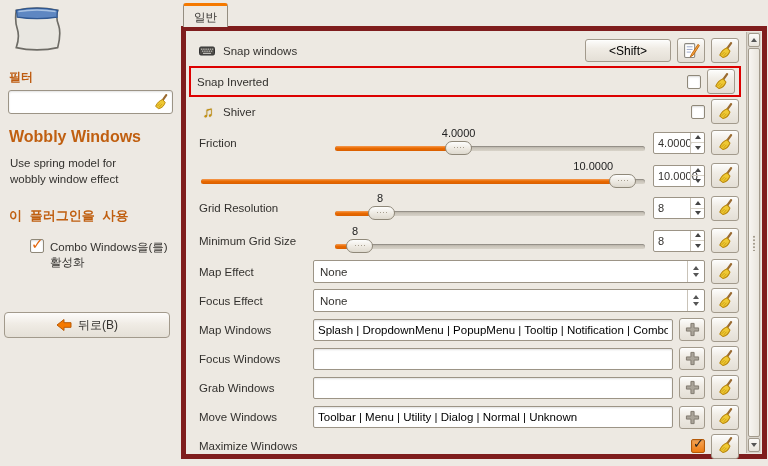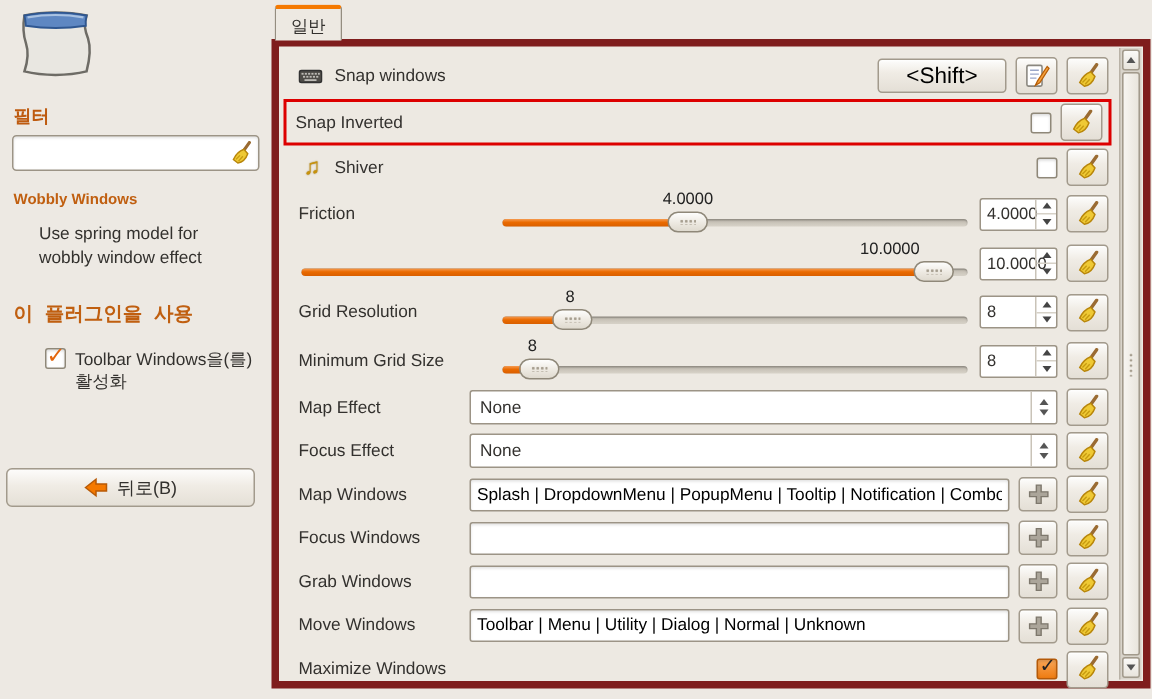--- a/index.html
+++ b/index.html
@@ -13,22 +13,22 @@
 
   
   .sidebar { position:absolute; left:0; top:0; width:181px; height:344px; padding:4px 8px; }
   .app-icon-wrap { text-align:center; margin-top:2px; height:52px; }
   .filter-label { color:#BE5B10; font-weight:bold; font-size:12px; margin:11px 0 4px 1px; }
   .filter-box { position:relative; height:24px; background:#fff; border:1px solid #9C9486;
     border-radius:3px; box-shadow:inset 0 1px 2px rgba(0,0,0,.12); }
   .filter-box input { position:absolute; inset:1px 24px 1px 4px; border:0; outline:0;
     background:transparent; font:inherit; }
   .filter-box .broom { position:absolute; right:3px; top:3px; }
-  .plugin-title { color:#C05F10; font-weight:bold; font-size:10px; margin:14px 0 10px 1px; }
-  .plugin-desc { margin-left:18px; width:135px; line-height:1.35; font-size:11.5px; }
+  .plugin-title { color:#C05F10; font-weight:bold; font-size:16px; margin:14px 0 10px 1px; }
+  .plugin-desc { margin-left:2px; width:135px; line-height:1.35; font-size:11.5px; }
   .use-heading { color:#C05F10; font-weight:bold; font-size:13px; margin:20px 0 14px 1px;font-family:Liberation Mono, monospace; }
   .enable-row { display:flex; margin-left:22px; gap:6px; align-items:flex-start; width:140px; cursor:default; }
   .cb { width:14px; height:14px; background:#fff; border:1px solid #8F8879; border-radius:2px;
     position:relative; flex:0 0 auto; box-shadow:inset 0 1px 2px rgba(0,0,0,.15); }
   .cb.checked-orange { background:linear-gradient(#F9A656,#EE7C12); border-color:#B55A08; }
   .cb .tick { position:absolute; left:0px; top:-5px; font-size:15px; font-weight:bold; color:#E3650C; }
   .cb.checked-orange .tick { color:#222; top:-4px; left:1px; font-size:13px; }
   .enable-label { line-height:1.3; margin-top:1px; }
   .back-btn { position:absolute; left:4px; bottom:6px; width:166px; height:26px;
     display:flex; align-items:center; justify-content:center; gap:6px;
@@ -49,21 +49,21 @@
   .ricon { width:18px; text-align:center; flex:0 0 auto; }
   .note-glyph { color:#C8920A; font-size:15px; text-shadow:0 0 1px #8a6406; }
 
   .btn { display:inline-flex; align-items:center; justify-content:center;
     border:1px solid #A29A8C; border-radius:3px;
     background:linear-gradient(#FDFDFC,#F0ECE5 40%,#E4DFD6);
     box-shadow:0 1px 0 rgba(255,255,255,.6) inset; cursor:pointer; flex:0 0 auto; }
   .brush-btn { width:28px; height:25px; }
   .edit-btn { width:28px; height:25px; }
   .plus-btn { width:26px; height:23px; }
-  .shift-btn { width:86px; height:23px; font-size:15px; }
+  .shift-btn { width:86px; height:23px; font-size:12px; }
 
   .txt { height:22px; background:#fff; border:1px solid #9C9486; border-radius:2px;
     box-shadow:inset 0 1px 2px rgba(0,0,0,.12); font:inherit; padding:0 4px; outline:0;
     white-space:nowrap; overflow:hidden; }
   .match-input { width:360px; flex:0 0 auto; }
 
   .combo { width:392px; height:23px; background:#fff; border:1px solid #9C9486; border-radius:2px;
     display:flex; align-items:center; padding-left:6px; position:relative; cursor:pointer; flex:0 0 auto; }
   .combo .arrows { position:absolute; right:0; top:0; bottom:0; width:17px;
     border-left:1px solid #C9C3B8; display:flex; flex-direction:column;
@@ -149,21 +149,21 @@
     </div>
 
     <div class="plugin-title">Wobbly Windows</div>
     <div class="plugin-desc">Use spring model for wobbly window effect</div>
     <div class="use-heading">이 플러그인을 사용</div>
 
     <div class="enable-row">
       <span class="cb">
           <span class="tick">✓</span>
         </span>
-      <span class="enable-label">Toolbar Windows을(를) 활성화</span>
+      <span class="enable-label">Combo Windows을(를) 활성화</span>
     </div>
 
     <div class="back-btn">
       <span>
         <svg width="16" height="14" viewBox="0 0 16 14">
           <path d="M1,7 L8,1.5 V4.7 H15 V9.3 H8 V12.5 Z" fill="#F57900" stroke="#B85A06" stroke-width="1"></path>
         </svg>
       </span>
       <span>뒤로(B)</span>
     </div>

